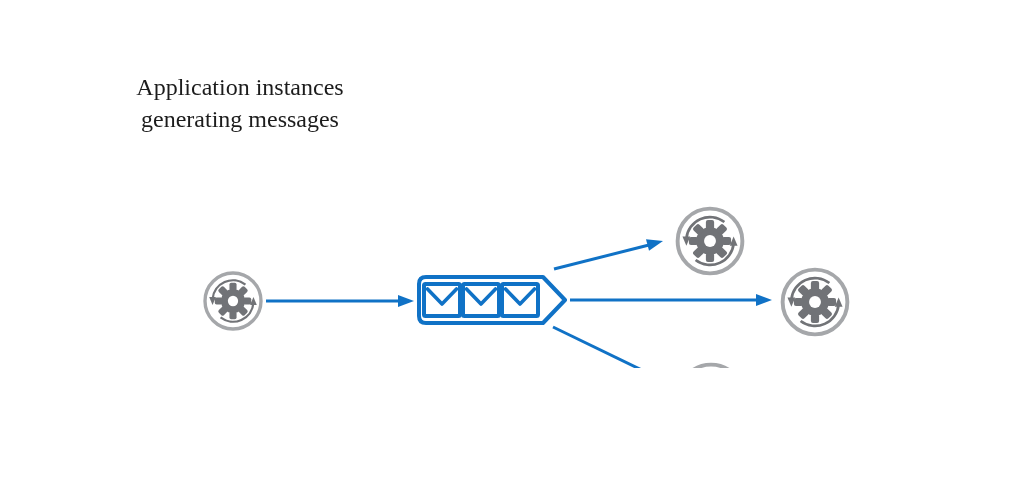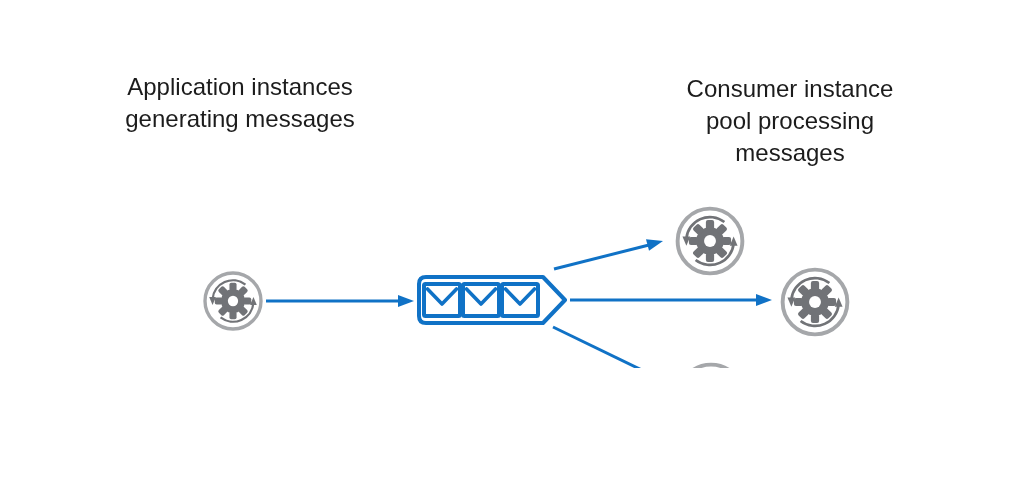--- a/index.html
+++ b/index.html
@@ -8,21 +8,21 @@
     --ring:#A5A7AA;
     --text:#1C1C1C;
     --bg:#FFFFFF;
   }
   html,body{margin:0;padding:0;background:#fff;}
   .canvas{
     position:relative;
     width:1032px;height:368px;
     background:var(--bg);
     overflow:hidden;
-    font-family:Liberation Sans, sans-serif;
+    font-family:Liberation Serif, serif;
   }
   .label{
     position:absolute;
     text-align:center;
     font-size:24px;
     line-height:32px;
     color:var(--text);
     white-space:pre-line;
   }
   .producer-label{left:90px;top:71px;width:300px;}
@@ -35,23 +35,20 @@
   .gear-stroke{stroke:var(--gear);}
 </style>
 </head>
 <body>
 
 <div class="canvas">
 
   <div class="label producer-label">Application instances
 generating messages</div>
 
-  <div class="label consumer-label">Consumer instance
-pool processing
-messages</div>
 
   <svg class="diagram" width="1032" height="480" viewBox="0 0 1032 480">
 
     <defs>
       <symbol id="gear-cycle" viewBox="-36 -36 72 72">
         <g>
           <circle class="ring-stroke" cx="0" cy="0" r="31.5" fill="#fff" stroke-width="3.8"></circle>
           <path class="gear-stroke" d="M 14,-18.5 A 23 23 0 0 0 -23,-2" fill="none" stroke-width="2.6"></path>
           <polygon class="gear-fill" points="-26.8,-4.5 -19.2,-4.5 -23,4.5"></polygon>
           <path class="gear-stroke" d="M -14,18.5 A 23 23 0 0 0 23,2" fill="none" stroke-width="2.6"></path>

